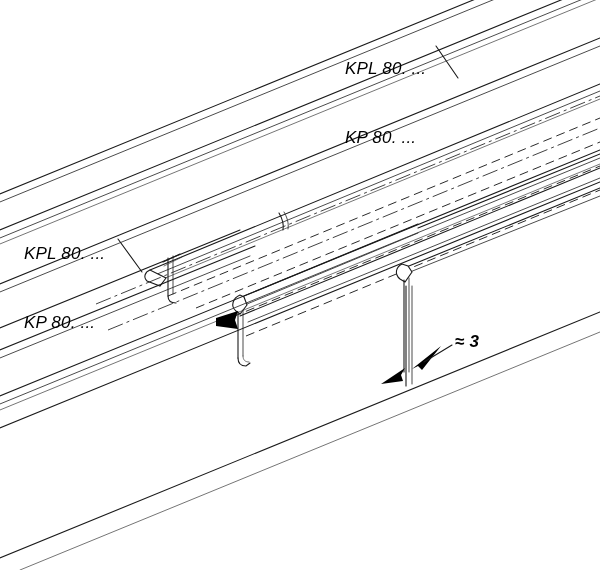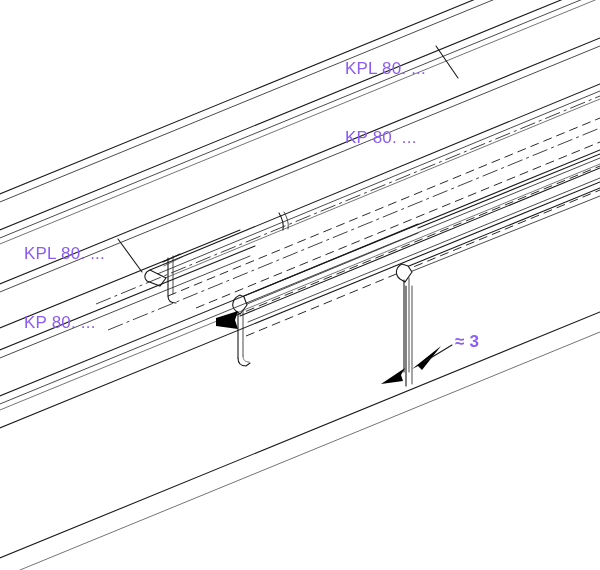--- a/index.html
+++ b/index.html
@@ -20,23 +20,24 @@
     left: 0;
     top: 0;
     width: 600px;
     height: 570px;
   }
   .lbl {
     position: absolute;
     font-family: "Liberation Sans", sans-serif;
     font-size: 17px;
     line-height: 23px;
-    color: #8b5cf6;
+    color: #000000;
     white-space: pre;
     letter-spacing: 0.2px;
+    font-style: italic;
   }
   #label-top {
     left: 345px;
     top: 11px;
   }
   #label-left {
     left: 24px;
     top: 196px;
   }
   #label-gap {

